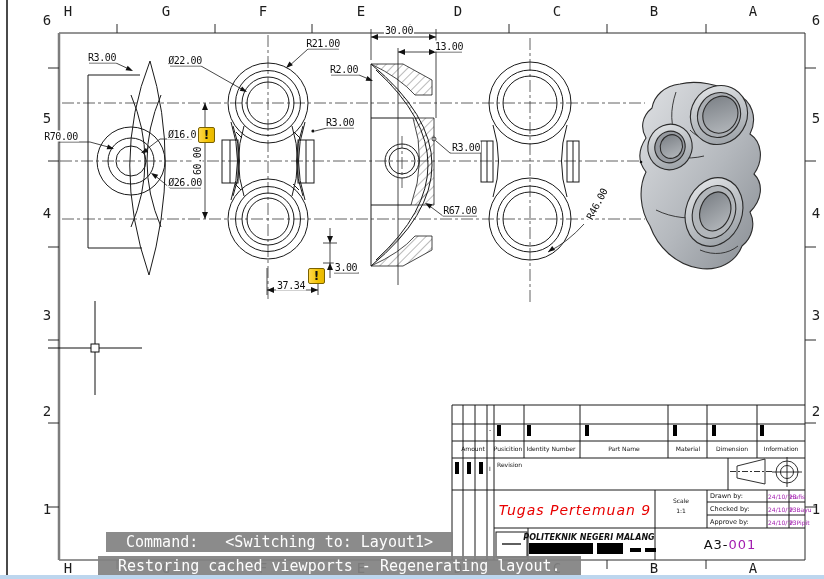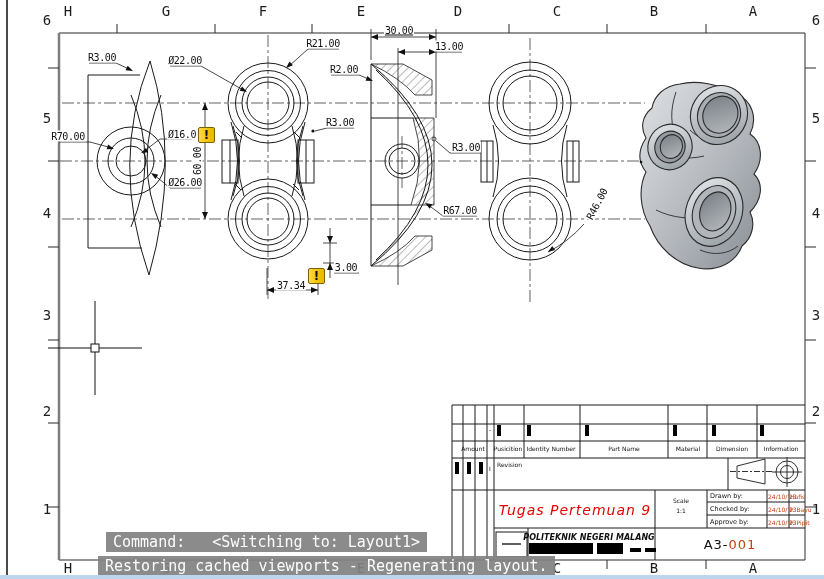--- a/index.html
+++ b/index.html
@@ -14,36 +14,36 @@
         font-size:14px;color:#1c1c1c;white-space:nowrap;}
   
   .cadtext{position:absolute;transform:translate(-50%,-50%);font-family:"DejaVu Sans Mono",monospace;
            font-size:10px;color:#101010;letter-spacing:-0.4px;white-space:nowrap;background:#fff;
            padding:0 1px;line-height:11px;}
   
   .t{position:absolute;transform:translate(-50%,-50%);white-space:nowrap;color:#111;}
   .tl{position:absolute;transform:translate(0,-50%);white-space:nowrap;color:#111;}
   .s6{font-size:6px;font-family:"DejaVu Sans",sans-serif;}
   .s65{font-size:6.5px;font-family:"DejaVu Sans",sans-serif;}
-  .red{color:#c2410c;}
+  .red{color:#a21caf;}
   .title-red{font-size:14px;font-style:italic;color:#e80000;letter-spacing:1px;
              font-family:"DejaVu Sans",sans-serif;}
   .inst{font-size:8px;font-weight:bold;font-style:italic;font-family:"DejaVu Sans",sans-serif;}
   .a3box{position:absolute;left:656px;top:529px;width:148px;height:30px;display:flex;
          align-items:center;justify-content:center;font-size:13px;letter-spacing:1px;
          font-family:"DejaVu Sans",sans-serif;color:#111;}
   
   .warn{position:absolute;width:17px;height:16px;border:1px solid #7a6200;border-radius:2px;
         background:linear-gradient(90deg,#ffd84d 0%,#f2c200 60%,#e8b800 100%);
         display:flex;align-items:center;justify-content:center;
         font-weight:bold;font-size:12px;color:#111;line-height:14px;box-sizing:border-box;}
   
   .cmd{position:absolute;background:rgba(130,130,130,0.93);color:#fdfdfd;
        font-family:"DejaVu Sans Mono",monospace;font-size:15px;line-height:16px;
-       padding:2px 7px;white-space:pre;}
+       padding:2px 20px;white-space:pre;}
 </style>
 </head>
 <body>
 
 <div class="screen">
 
   <svg width="824" height="579" viewBox="0 0 824 579">
     <defs>
       <pattern id="hatch" patternUnits="userSpaceOnUse" width="6" height="6" patternTransform="rotate(45)">
         <line x1="0" y1="0" x2="0" y2="6" stroke="#555" stroke-width="0.8"></line>
@@ -356,26 +356,26 @@
       <span class="zone" style="left: 816px; top: 118px;">5</span>
       <span class="zone" style="left: 816px; top: 213px;">4</span>
       <span class="zone" style="left: 816px; top: 315px;">3</span>
       <span class="zone" style="left: 816px; top: 411px;">2</span>
       <span class="zone" style="left: 816px; top: 509px;">1</span>
     </div>
   <div id="dim-layer">
       <span class="cadtext" style="left: 102px; top: 57px;">R3.00</span>
       <span class="cadtext" style="left: 185px; top: 60px;">Ø22.00</span>
       <span class="cadtext" style="left: 323px; top: 43px;">R21.00</span>
-      <span class="cadtext" style="left: 399px; top: 30px; text-decoration: underline;">30.00</span>
+      <span class="cadtext" style="left: 399px; top: 30px;">30.00</span>
       <span class="cadtext" style="left: 449px; top: 46px;">13.00</span>
       <span class="cadtext" style="left: 344px; top: 69px;">R2.00</span>
       <span class="cadtext" style="left: 340px; top: 122px;">R3.00</span>
       <span class="cadtext" style="left: 182px; top: 134px;">Ø16.0</span>
-      <span class="cadtext" style="left: 68px; top: 136px;">R70.00</span>
+      <span class="cadtext" style="left: 61px; top: 136px;">R70.00</span>
       <span class="cadtext" style="left: 185px; top: 182px;">Ø26.00</span>
       <span class="cadtext" style="left: 197px; top: 161px; transform: translate(-50%, -50%) rotate(-90deg);">60.00</span>
       <span class="cadtext" style="left: 466px; top: 147px;">R3.00</span>
       <span class="cadtext" style="left: 460px; top: 210px;">R67.00</span>
       <span class="cadtext" style="left: 597px; top: 204px; transform: translate(-50%, -50%) rotate(-62deg);">R46.00</span>
       <span class="cadtext" style="left: 346px; top: 267px; text-align: center;">3.00</span>
       <span class="cadtext" style="left: 291px; top: 285px;">37.34</span>
     </div>
 
   <div>

